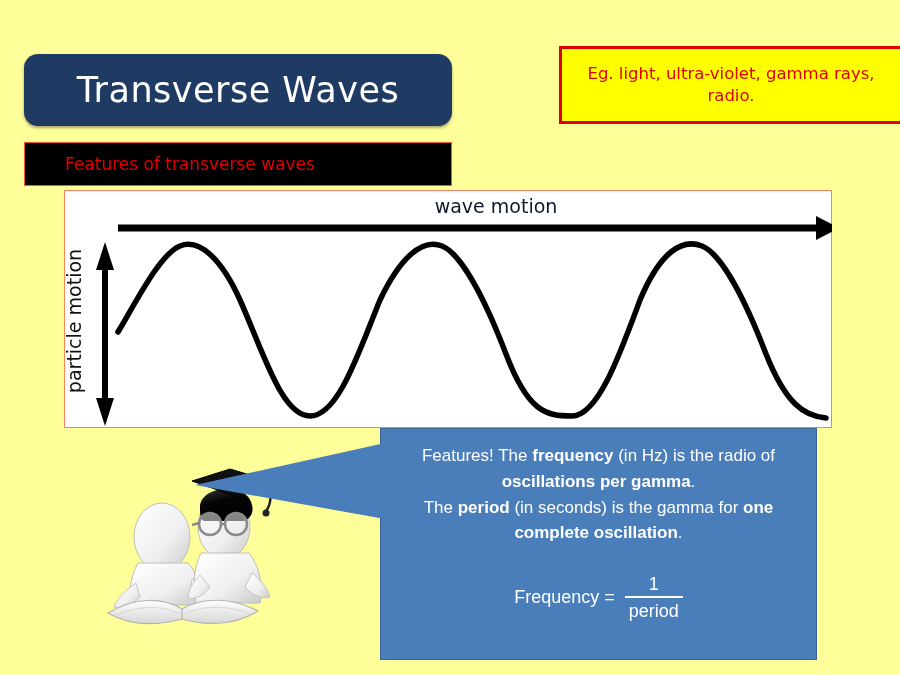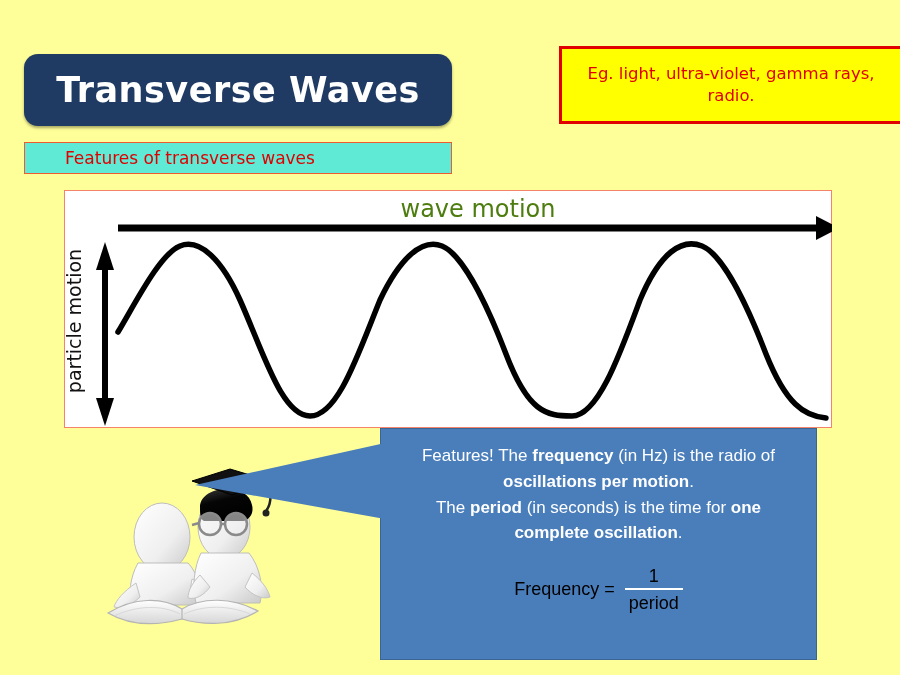--- a/index.html
+++ b/index.html
@@ -31,21 +31,21 @@
     border-radius: 14px;
     box-shadow: 0 2px 3px rgba(0,0,0,0.35);
     display: flex;
     align-items: center;
     justify-content: center;
   }
   #title-text {
     color: #FFFFFF;
     font-family: "DejaVu Sans", sans-serif;
     font-size: 35px;
-    font-weight: 700;
+    font-weight: 400;
     letter-spacing: 0.5px;
     white-space: nowrap;
   }
 
   
   #examples-box {
     position: absolute;
     left: 559px;
     top: 46px;
     width: 344px;
@@ -65,22 +65,22 @@
     line-height: 1.35;
     text-align: center;
   }
 
   
   #features-box {
     position: absolute;
     left: 24px;
     top: 142px;
     width: 428px;
-    height: 32px;
-    background: #5eead4;
+    height: 44px;
+    background: #000000;
     border: 1.5px solid #F05A32;
     box-sizing: border-box;
     display: flex;
     align-items: center;
   }
   #features-text {
     color: #E00000;
     font-family: "DejaVu Sans", sans-serif;
     font-size: 17px;
     padding-left: 40px;
@@ -100,27 +100,27 @@
   }
   #wave-svg {
     position: absolute;
     left: 64px;
     top: 190px;
     width: 768px;
     height: 238px;
   }
   #wave-motion-label {
     position: absolute;
-    left: 398px;
+    left: 416px;
     top: 195px;
     width: 160px;
     text-align: center;
-    color: #4d7c0f;
-    font-family: "DejaVu Sans", sans-serif;
-    font-size: 24px;
+    color: #0f172a;
+    font-family: "DejaVu Sans", sans-serif;
+    font-size: 19px;
   }
   #particle-motion-label {
     position: absolute;
     left: -26px;
     top: 310px;
     width: 200px;
     text-align: center;
     color: #111111;
     font-family: "DejaVu Sans", sans-serif;
     font-size: 19px;
@@ -150,23 +150,23 @@
   }
   .callout-line {
     color: #FFFFFF;
     font-family: "Liberation Sans", sans-serif;
     font-size: 17px;
     line-height: 1.52;
     text-align: center;
   }
   .callout-line b { font-weight: bold; margin-top: 16px; }
   #formula-row {
-    margin-top: 20px;
-    text-align: center;
-    color: #000000;
+    margin-top: 28px;
+    text-align: center;
+    color: #ffffff;
     font-family: "Liberation Sans", sans-serif;
     font-size: 18px;
     white-space: nowrap;
   }
   #formula-frac {
     display: inline-block;
     vertical-align: middle;
     text-align: center;
     margin-left: 10px;
   }
@@ -293,23 +293,23 @@
       <path d="M 84 169 C 104 160, 128 160, 150 169" fill="none" stroke="#D8D8D8" stroke-width="1"></path>
     </g>
   </svg>
 
   <svg id="callout-tail" viewBox="0 0 190 76">
     <polygon points="0,42 190,0 190,76" fill="#4A7EBB"></polygon>
   </svg>
 
   <div id="callout-box">
     <div class="callout-line">
-      <span>Features!  The </span><b>frequency</b><span> (in Hz) is the radio of </span><b>oscillations per motion</b><span>.</span>
+      <span>Features!  The </span><b>frequency</b><span> (in Hz) is the radio of </span><b>oscillations per gamma</b><span>.</span>
     </div>
     <div class="callout-line">
-      <span>The </span><b>period</b><span> (in seconds) is the time for </span><b>one complete oscillation</b><span>.</span>
+      <span>The </span><b>period</b><span> (in seconds) is the gamma for </span><b>one complete oscillation</b><span>.</span>
     </div>
     <div id="formula-row">
       <span>Frequency  =</span><span id="formula-frac"><span id="frac-num">1</span><span id="frac-den">period</span></span>
     </div>
   </div>
 
 </div>
 
 </body></html>

